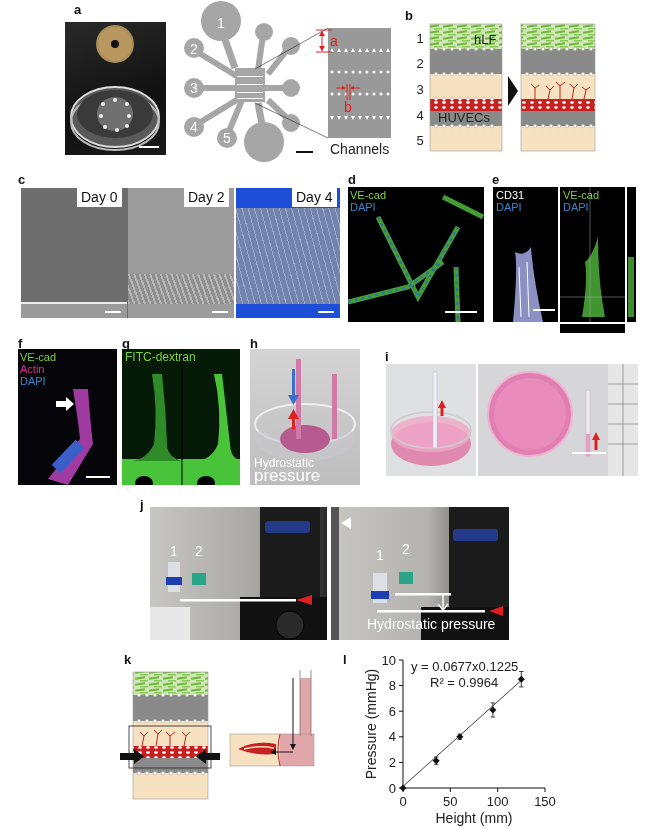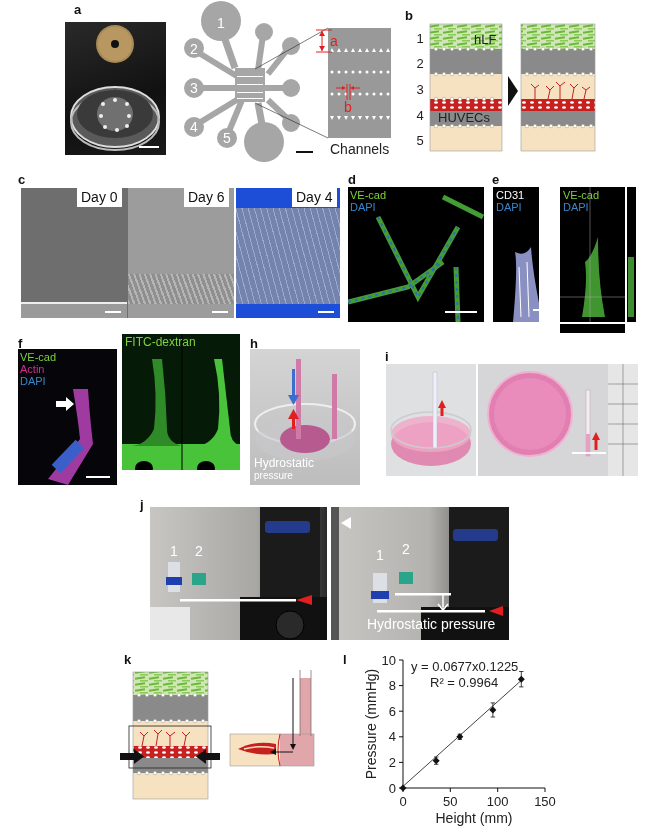--- a/index.html
+++ b/index.html
@@ -266,21 +266,21 @@
   </g>
 </svg>
 
 <div class="plabel" style="left:18px;top:172px;">c</div>
 <div class="photo" style="left:21px;top:188px;width:116px;height:130px;background:#6e6e6e;padding-left:27px;">
   <div class="daylab" style="left:56px;top:0;">Day 0</div>
   <div style="position:absolute;left:0;bottom:0;width:106px;height:16px;background:#9a9a9a;border-top:2px solid #eee;"></div>
   <div class="scalebar" style="left:84px;top:123px;width:16px;"></div>
 </div>
 <div class="photo" style="left:128px;top:188px;width:106px;height:130px;background:#9c9c9c;">
-  <div class="daylab" style="left:56px;top:0;">Day 6</div>
+  <div class="daylab" style="left:56px;top:0;">Day 2</div>
   <div style="position:absolute;left:0;bottom:14px;width:106px;height:30px;background:repeating-linear-gradient(70deg,#bbb 0 2px,#8c8c8c 2px 5px);opacity:0.8;"></div>
   <div class="scalebar" style="left:84px;top:123px;width:16px;"></div>
 </div>
 <div class="photo" style="left:236px;top:188px;width:104px;height:130px;background:#1d4ed8;">
   <div class="daylab" style="left:56px;top:0;">Day 4</div>
   <div style="position:absolute;left:0;top:20px;width:104px;height:96px;background:repeating-linear-gradient(75deg,#d0d0d0 0 1px,#9a9a9a 1px 6px);opacity:0.7;"></div>
   <div class="scalebar" style="left:82px;top:123px;width:16px;"></div>
 </div>
 
 <div class="plabel" style="left:348px;top:172px;">d</div>
@@ -297,21 +297,21 @@
       <path d="M0 115 L60 100 L95 75"></path>
       <path d="M108 80 L110 135"></path>
     </g>
   </svg>
   <div class="micro-text" style="left:2px;top:2px;color:#7dd13a;">VE-cad</div>
   <div class="micro-text" style="left:2px;top:14px;color:#3a86c8;">DAPI</div>
   <div class="scalebar" style="left:97px;top:124px;width:32px;"></div>
 </div>
 
 <div class="plabel" style="left:492px;top:172px;">e</div>
-<div class="photo" style="left:493px;top:187px;width:46px;height:135px;background:#000;">
+<div class="photo" style="left:493px;top:187px;width:65px;height:135px;background:#000;">
   <svg width="65" height="135" viewBox="0 0 65 135" style="position:absolute;left:0;top:0;">
     <path d="M22 65 Q25 80 20 135 L50 135 Q40 90 38 60 Q32 70 22 65 Z" fill="#9aa0d8" opacity="0.9"></path>
     <path d="M26 80 L28 130 M34 75 L36 130" stroke="#fff" stroke-width="1"></path>
   </svg>
   <div class="micro-text" style="left:3px;top:2px;color:#fff;">CD31</div>
   <div class="micro-text" style="left:3px;top:14px;color:#3a86c8;">DAPI</div>
   <div class="scalebar" style="left:40px;top:122px;width:22px;"></div>
 </div>
 <div class="photo" style="left:560px;top:187px;width:65px;height:135px;background:#000;">
   <svg width="65" height="135" viewBox="0 0 65 135" style="position:absolute;left:0;top:0;">
@@ -334,21 +334,21 @@
     <path d="M38 120 L62 95" stroke="#3a5fc8" stroke-width="12"></path>
     <polygon points="38,52 48,52 48,48 56,55 48,62 48,58 38,58" fill="#fff"></polygon>
   </svg>
   <div class="micro-text" style="left:2px;top:2px;color:#7dd13a;">VE-cad</div>
   <div class="micro-text" style="left:2px;top:14px;color:#d0308a;text-align:center;">Actin</div>
   <div class="micro-text" style="left:2px;top:26px;color:#3a86c8;">DAPI</div>
   <div class="scalebar" style="left:68px;top:127px;width:24px;"></div>
 </div>
 
 <div class="plabel" style="left:122px;top:336px;">g</div>
-<div class="photo" style="left:122px;top:334px;width:118px;height:136px;background:#061a08;">
+<div class="photo" style="left:122px;top:349px;width:118px;height:136px;background:#061a08;">
   <svg width="118" height="136" viewBox="0 0 118 136" style="position:absolute;left:0;top:0;">
     <rect x="0" y="110" width="118" height="26" fill="#49c43a"></rect>
     <path d="M30 25 Q36 60 32 95 Q25 110 10 112 L60 112 Q45 108 45 95 Q44 60 40 25 Z" fill="#2f8a28"></path>
     <path d="M92 25 Q100 60 96 95 Q90 110 75 112 L118 112 Q108 108 108 95 Q104 60 100 25 Z" fill="#49c43a"></path>
     <line x1="60" y1="0" x2="60" y2="136" stroke="#000" stroke-width="1"></line>
     <ellipse cx="22" cy="134" rx="9" ry="7" fill="#000"></ellipse>
     <ellipse cx="84" cy="134" rx="9" ry="7" fill="#000"></ellipse>
   </svg>
   <div class="micro-text" style="left:3px;top:2px;color:#7dd13a;font-size:12px;">FITC-dextran</div>
 </div>
@@ -360,21 +360,21 @@
     <ellipse cx="55" cy="90" rx="50" ry="22" fill="#c8c8cc" opacity="0.6"></ellipse>
     <ellipse cx="55" cy="90" rx="25" ry="14" fill="#b65a90"></ellipse>
     <rect x="46" y="10" width="5" height="80" fill="#d07aa8"></rect>
     <rect x="82" y="25" width="5" height="65" fill="#d07aa8"></rect>
     <rect x="42" y="20" width="3" height="28" fill="#3a6fd0"></rect>
     <polygon points="38,46 49,46 43.5,56" fill="#3a6fd0"></polygon>
     <polygon points="38,70 49,70 43.5,60" fill="#e02020"></polygon>
     <rect x="42" y="70" width="3" height="10" fill="#e02020"></rect>
   </svg>
   <div class="micro-text" style="left:4px;top:108px;color:#fff;font-size:12px;">Hydrostatic</div>
-  <div class="micro-text" style="left:4px;top:121px;color:#fff;font-size:10px;">pressure</div>
+  <div class="micro-text" style="left:4px;top:121px;color:#fff;font-size:17px;">pressure</div>
 </div>
 
 <div class="plabel" style="left:385px;top:349px;">i</div>
 <div class="photo" style="left:386px;top:364px;width:90px;height:112px;background:#dfe0e2;">
   <svg width="90" height="112" viewBox="0 0 90 112" style="position:absolute;left:0;top:0;">
     <ellipse cx="45" cy="80" rx="40" ry="22" fill="#e07aa8" opacity="0.85"></ellipse>
     <ellipse cx="45" cy="70" rx="40" ry="18" fill="#f0a8c8" opacity="0.8"></ellipse>
     <ellipse cx="45" cy="66" rx="40" ry="18" fill="none" stroke="#ccc" stroke-width="1.5"></ellipse>
     <rect x="47" y="8" width="4" height="76" fill="#eef" stroke="#bbb" stroke-width="0.5"></rect>
     <polygon points="52,44 60,44 56,36" fill="#e02020"></polygon>

